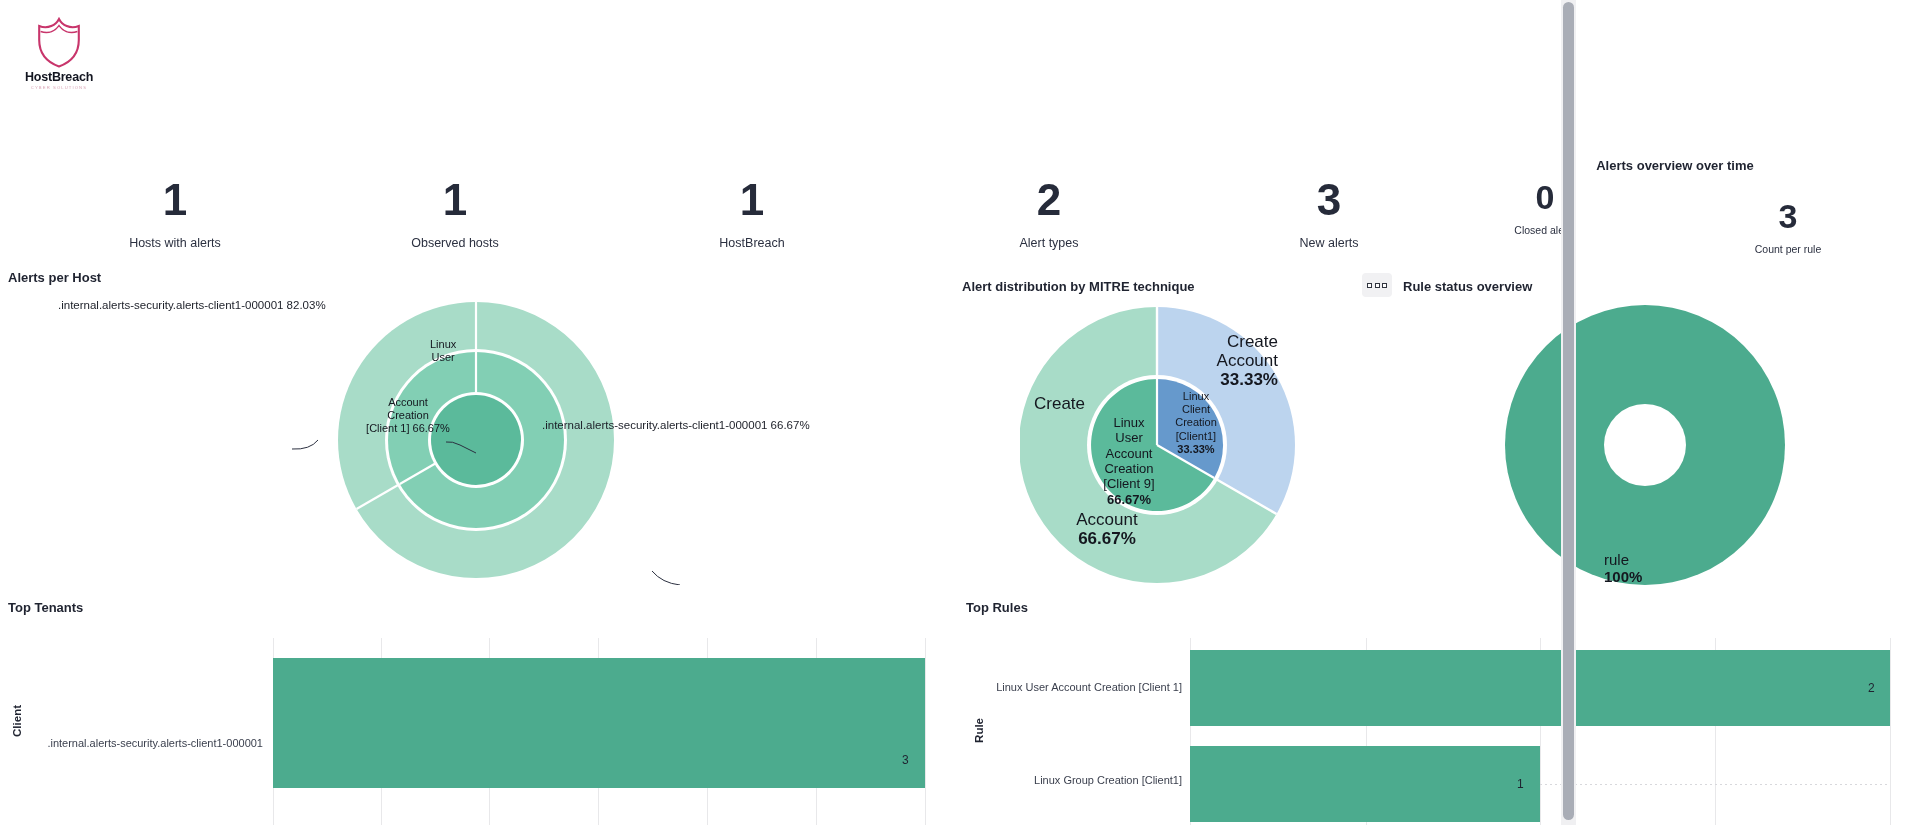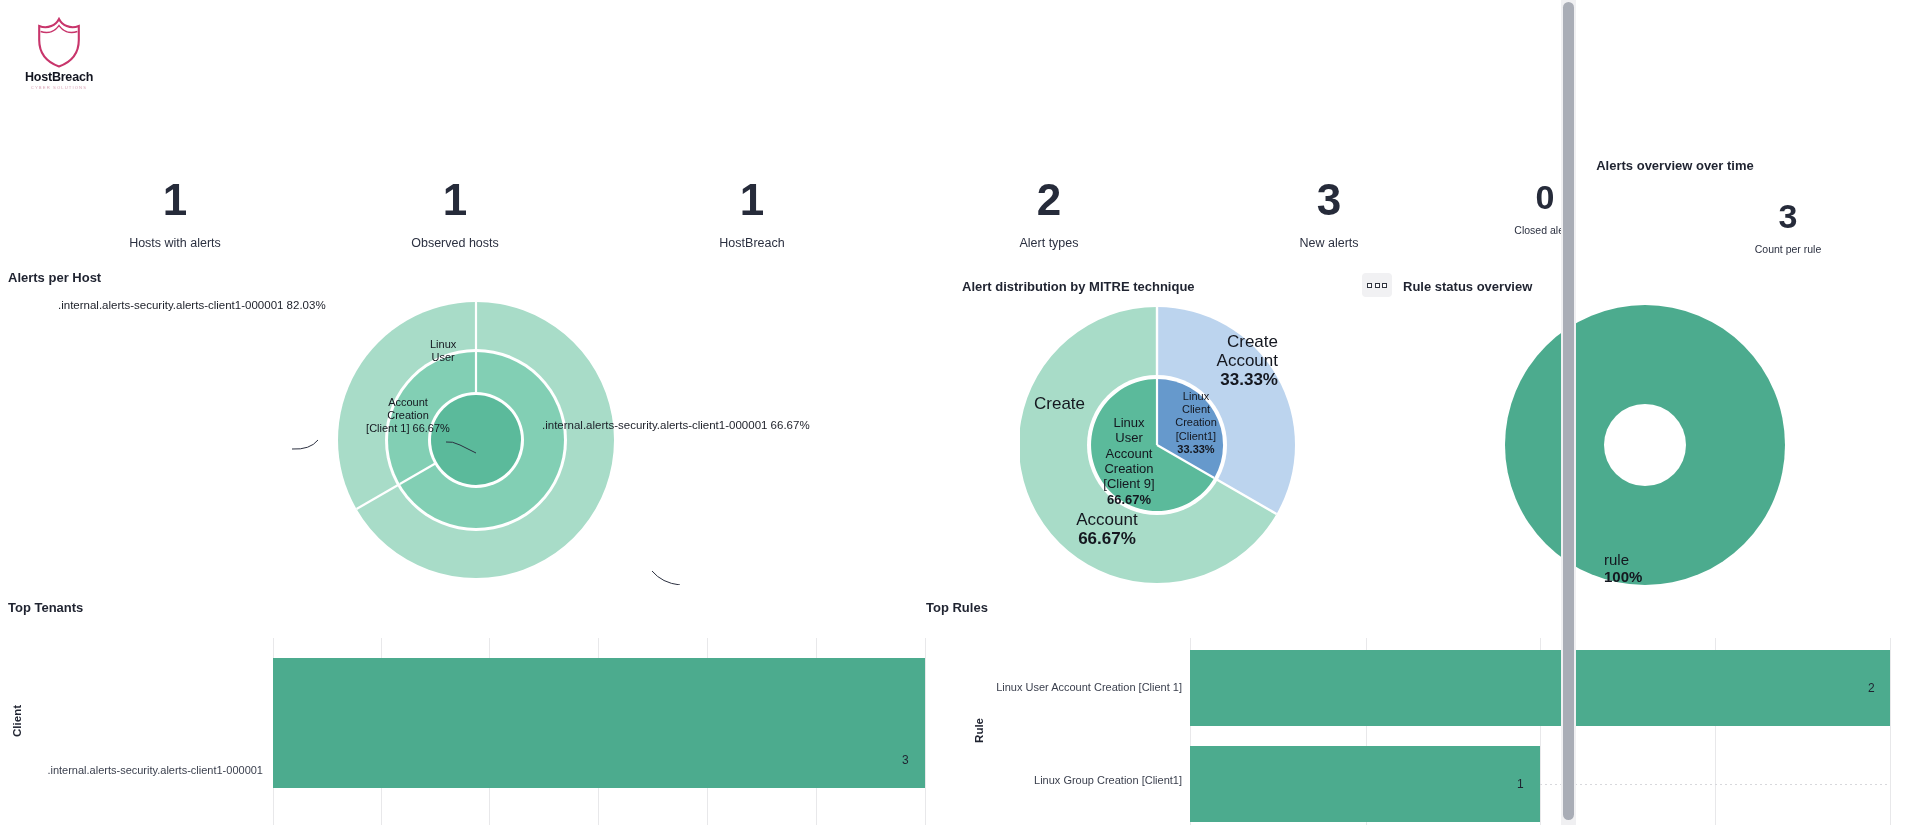--- a/index.html
+++ b/index.html
@@ -130,21 +130,21 @@
 
   <div class="panel-title" style="left:8px; top:270px;">Alerts per Host</div>
   <div class="panel-title" style="left:962px; top:279px;">Alert distribution by MITRE technique</div>
   <div class="icon-chip" style="left:1362px; top:273px;">
     <i></i>
     <i></i>
     <i></i>
   </div>
   <div class="panel-title" style="left:1403px; top:279px;">Rule status overview</div>
   <div class="panel-title" style="left:8px; top:600px;">Top Tenants</div>
-  <div class="panel-title" style="left:926px; top:600px;">Top Rules</div>
+  <div class="panel-title" style="left:966px; top:600px;">Top Rules</div>
 
   <div class="chart" style="left:200px; top:295px; width:560px; height:290px;">
     <svg width="560" height="290" viewBox="0 0 560 290">
       <g transform="translate(276,145)">
 
         <path d="M 0 -138 A 138 138 0 1 1 -119.5 69 L 0 0 Z" fill="#a8dcc8"></path>
         <path d="M -119.5 69 A 138 138 0 0 1 0 -138 L 0 0 Z" fill="#a8dcc8"></path>
         <path d="M 0 -138 L 0 0" stroke="#ffffff" stroke-width="2.2" fill="none"></path>
         <path d="M -119.5 69 L 0 0" stroke="#ffffff" stroke-width="2.2" fill="none"></path>
 
@@ -235,21 +235,21 @@
     <div class="gridline" style="left:489px; top:8px; height:187px;"></div>
     <div class="gridline" style="left:598px; top:8px; height:187px;"></div>
     <div class="gridline" style="left:707px; top:8px; height:187px;"></div>
     <div class="gridline" style="left:816px; top:8px; height:187px;"></div>
     <div class="gridline" style="left:925px; top:8px; height:187px;"></div>
 
     <div class="bar" style="left:273px; top:28px; width:652px; height:130px;"></div>
     <div class="bar-val" style="left:902px; top:123px;">3</div>
   </div>
   <div class="axis-title" style="left:11px; top:705px;">Client</div>
-  <div class="cat-label" style="left:0px; top:764px; width:263px;">.internal.alerts-security.alerts-client1-000001</div>
+  <div class="cat-label" style="left:0px; top:737px; width:263px;">.internal.alerts-security.alerts-client1-000001</div>
 
   <div class="bar-panel" style="left:960px; top:630px; width:920px; height:195px;">
     <div class="gridline" style="left:230px; top:8px; height:187px;"></div>
     <div class="gridline" style="left:406px; top:8px; height:187px;"></div>
     <div class="gridline" style="left:580px; top:8px; height:187px;"></div>
     <div class="gridline" style="left:755px; top:8px; height:187px;"></div>
     <div class="gridline" style="left:930px; top:8px; height:187px;"></div>
 
     <div class="bar" style="left:230px; top:20px; width:700px; height:76px;"></div>
     <div class="bar-val" style="left:908px; top:51px;">2</div>

